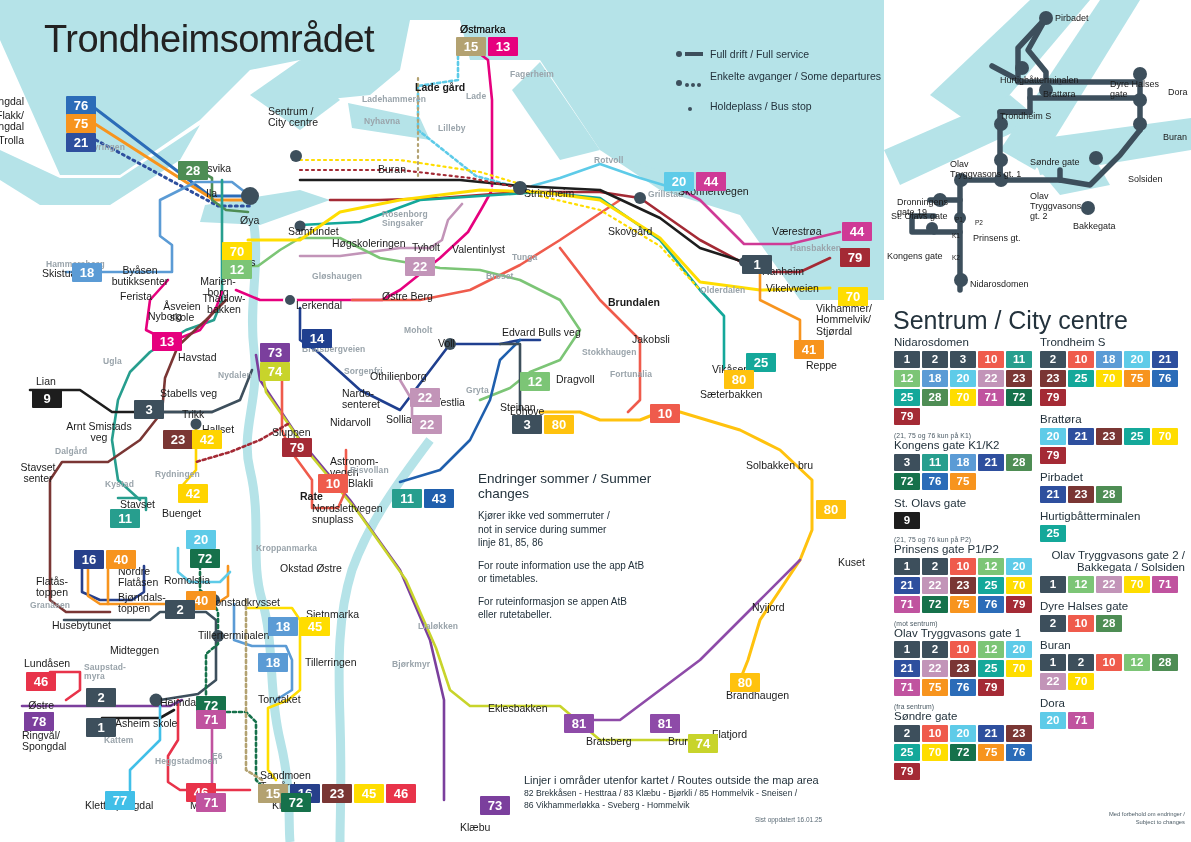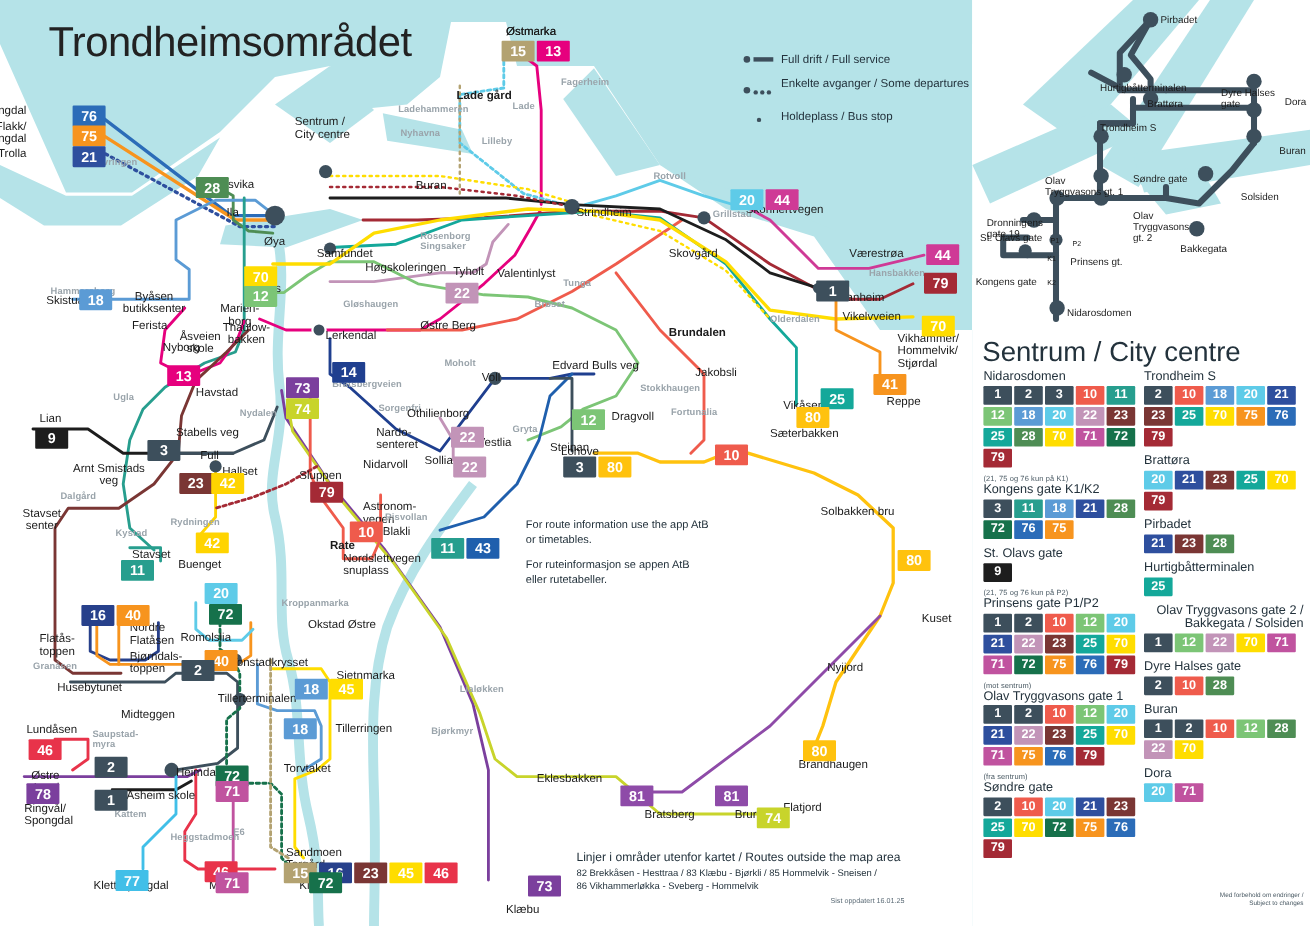--- a/index.html
+++ b/index.html
@@ -278,20 +278,24 @@
     </div>
     <div class="lg-row" style="margin-top:5px">
       <div class="lg-sym">
           <div class="sym-small"></div>
         </div>
       <div class="lg-txt">Holdeplass / Bus stop</div>
     </div>
   </div>
 
   <div class="summer">
+    <h3>Endringer sommer / Summer changes</h3>
+    <p style="white-space:pre-line">Kjører ikke ved sommerruter /
+not in service during summer
+linje 81, 85, 86</p>
     <p style="white-space:pre-line">For route information use the app AtB
 or timetables.</p>
     <p style="white-space:pre-line">For ruteinformasjon se appen AtB
 eller rutetabeller.</p>
   </div>
 
   <div class="outside">
     <div class="ot">Linjer i områder utenfor kartet / Routes outside the map area</div>
     <div class="ob" style="white-space:pre-line">82 Brekkåsen - Hesttraa / 83 Klæbu - Bjørkli / 85 Hommelvik - Sneisen /
 86 Vikhammerløkka - Sveberg - Hommelvik</div>
@@ -322,21 +326,21 @@
 skole</div>
       <div class="lbl c" style="left: 224px; top: 293px; white-space: pre-line; transform: translateX(-50%);">Thaulow-
 bakken</div>
       <div class="lbl faint" style="left: 103px; top: 357px; white-space: pre-line;">Ugla</div>
       <div class="lbl " style="left: 178px; top: 352px; white-space: pre-line;">Havstad</div>
       <div class="lbl faint" style="left: 218px; top: 371px; white-space: pre-line;">Nydalen</div>
       <div class="lbl " style="left: 160px; top: 388px; white-space: pre-line;">Stabells veg</div>
       <div class="lbl " style="left: 36px; top: 376px; white-space: pre-line;">Lian</div>
       <div class="lbl c" style="left: 99px; top: 421px; white-space: pre-line; transform: translateX(-50%);">Arnt Smistads
 veg</div>
-      <div class="lbl " style="left: 182px; top: 409px; white-space: pre-line;">Full</div>
+      <div class="lbl " style="left: 182px; top: 409px; white-space: pre-line;">Trikk</div>
       <div class="lbl " style="left: 202px; top: 424px; white-space: pre-line;">Hallset</div>
       <div class="lbl faint" style="left: 55px; top: 447px; white-space: pre-line;">Dalgård</div>
       <div class="lbl c" style="left: 38px; top: 462px; white-space: pre-line; transform: translateX(-50%);">Stavset
 senter</div>
       <div class="lbl faint" style="left: 105px; top: 480px; white-space: pre-line; text-align: right;">Kystad</div>
       <div class="lbl " style="left: 120px; top: 499px; white-space: pre-line;">Stavset</div>
       <div class="lbl faint" style="left: 155px; top: 470px; white-space: pre-line;">Rydningen</div>
       <div class="lbl " style="left: 162px; top: 508px; white-space: pre-line;">Buenget</div>
       <div class="lbl faint" style="left: 30px; top: 601px; white-space: pre-line;">Granåsen</div>
       <div class="lbl c" style="left: 52px; top: 576px; white-space: pre-line; transform: translateX(-50%);">Flatås-

